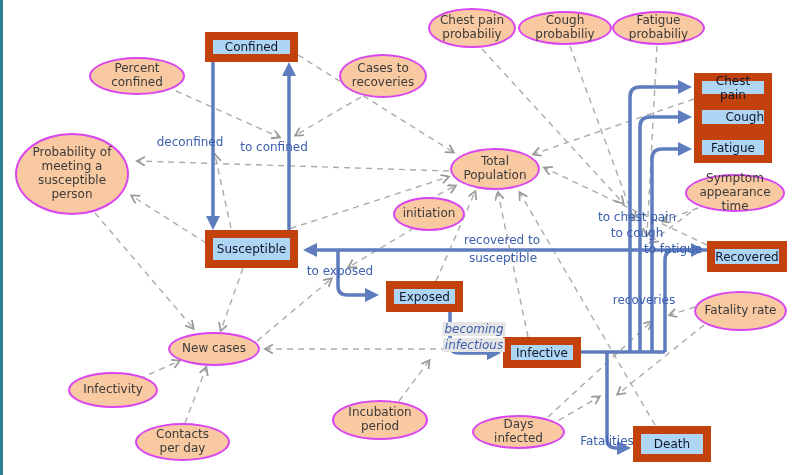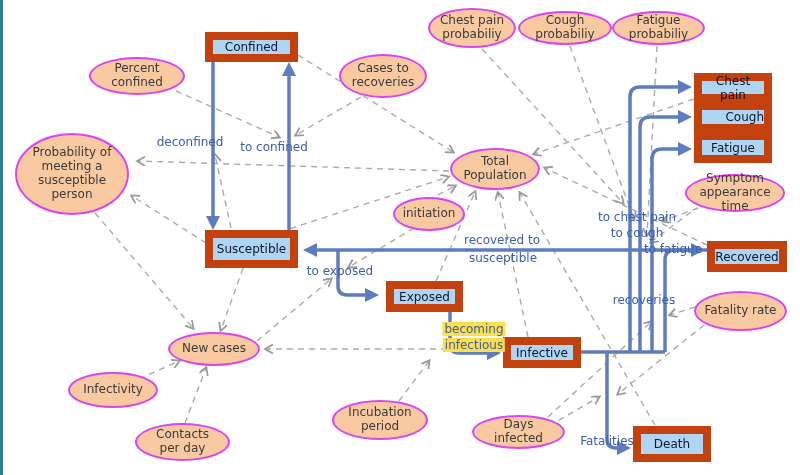--- a/index.html
+++ b/index.html
@@ -17,21 +17,21 @@
     position:absolute;box-sizing:border-box;
     background:#F9C9A1;border:2px solid #d946ef;border-radius:50%;
     display:flex;align-items:center;justify-content:center;
     font-size:12px;color:#3B3B3B;text-align:center;line-height:1.15;
     padding:2px 8px;z-index:3;
   }
   .flow-label{
     position:absolute;transform:translate(-50%,-50%);
     color:#3A5FAD;font-size:12px;white-space:nowrap;z-index:4;
   }
-  .flow-label.bg{background:#fde047;padding:0 2px;}
+  .flow-label.bg{background:#e5e5e5;padding:0 2px;font-style:italic;}
   svg#wires{position:absolute;left:0;top:0;z-index:1;}
   #left-edge{position:absolute;left:0;top:0;width:3px;height:475px;background:#2E7F90;z-index:5;}
 </style>
 </head>
 <body>
 
 <div id="canvas">
 
   <svg id="wires" width="800" height="475" viewBox="0 0 800 475">
     <defs>

